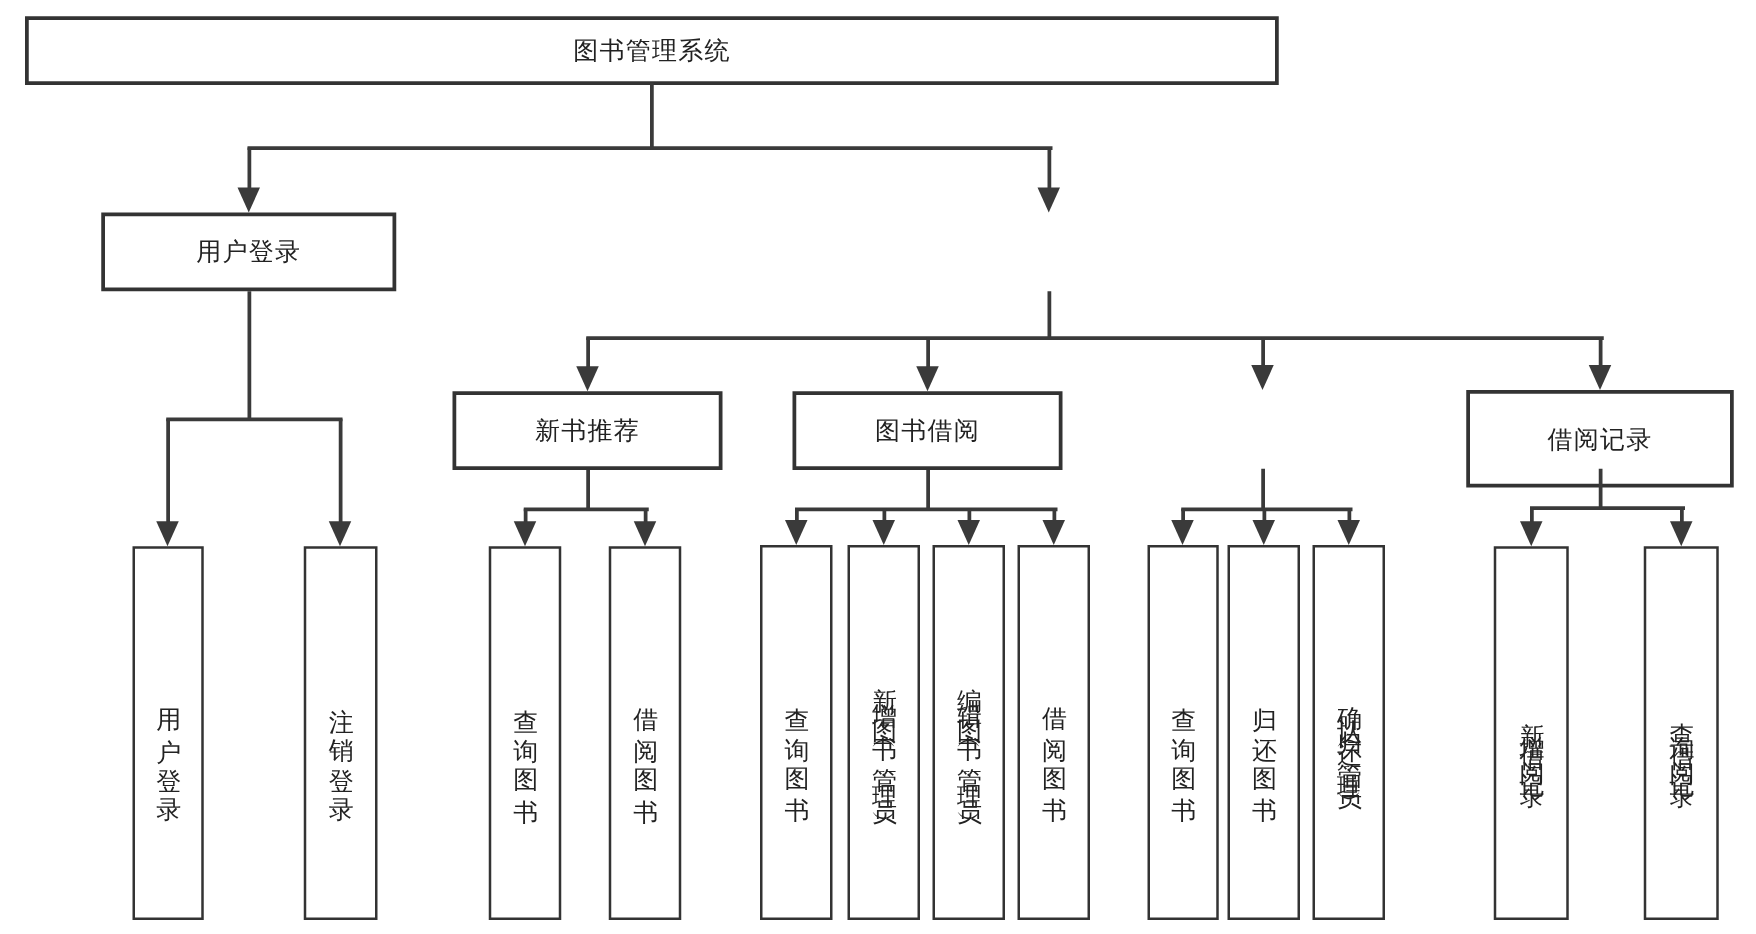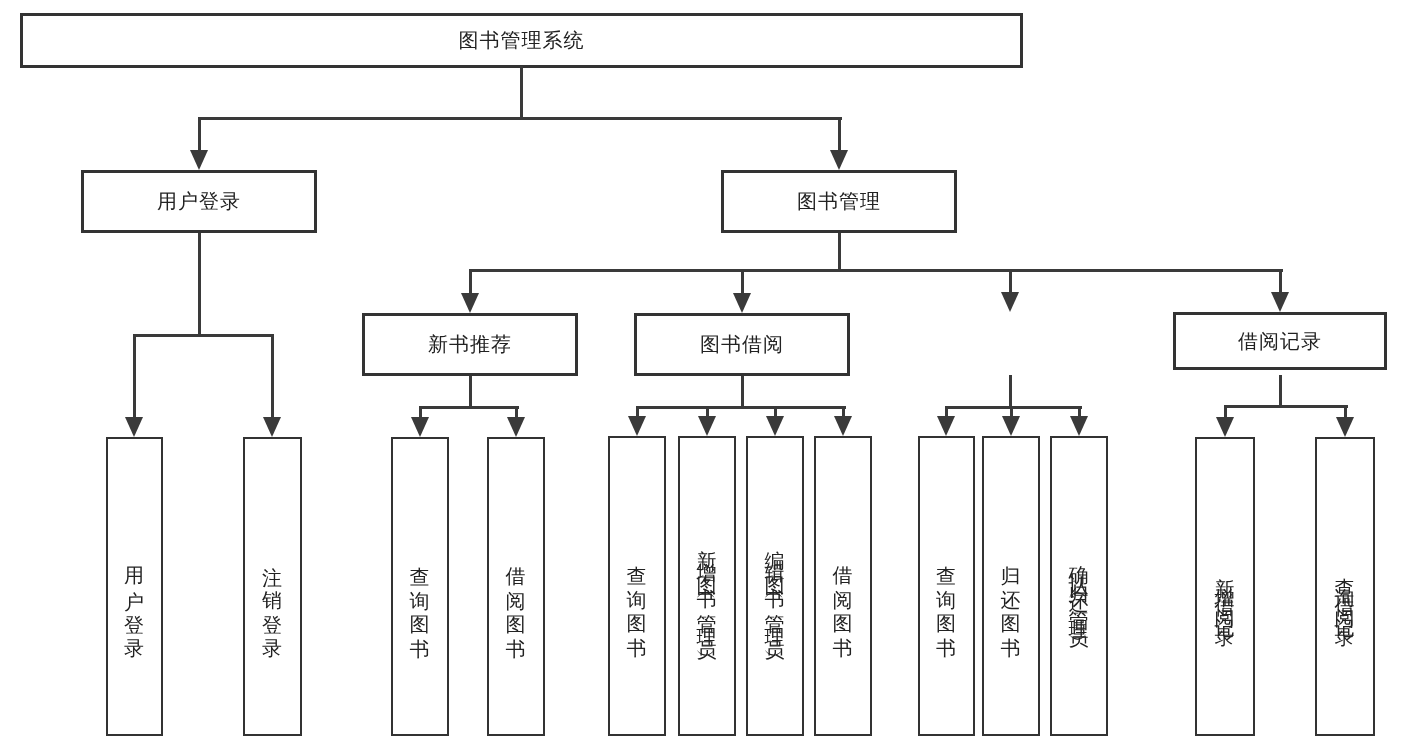--- a/index.html
+++ b/index.html
@@ -39,31 +39,28 @@
 
 <div id="stage">
 
   <div class="node" style="left:20px;top:13px;width:1003px;height:55px">
     <span class="lbl">图书管理系统</span>
   </div>
 
   <div class="node" style="left:81px;top:170px;width:236px;height:63px">
     <span class="lbl">用户登录</span>
   </div>
-  <div class="node" style="left:721px;top:170px;width:236px;height:63px">
-    <span class="lbl">图书管理</span>
-  </div>
 
   <div class="node" style="left:634px;top:313px;width:216px;height:63px">
     <span class="lbl">图书借阅</span>
   </div>
   <div class="node" style="left:362px;top:313px;width:216px;height:63px">
     <span class="lbl">新书推荐</span>
   </div>
-  <div class="node" style="left:1173px;top:312px;width:214px;height:58px">
+  <div class="node" style="left:1173px;top:312px;width:214px;height:78px">
     <span class="lbl">借阅记录</span>
   </div>
 
   <div class="node leaf ls4" style="left:106px;top:437px;width:57px;height:299px">
     <span class="vlbl">用户登录</span>
   </div>
   <div class="node leaf ls4" style="left:243px;top:437px;width:59px;height:299px">
     <span class="vlbl">注销登录</span>
   </div>
 

